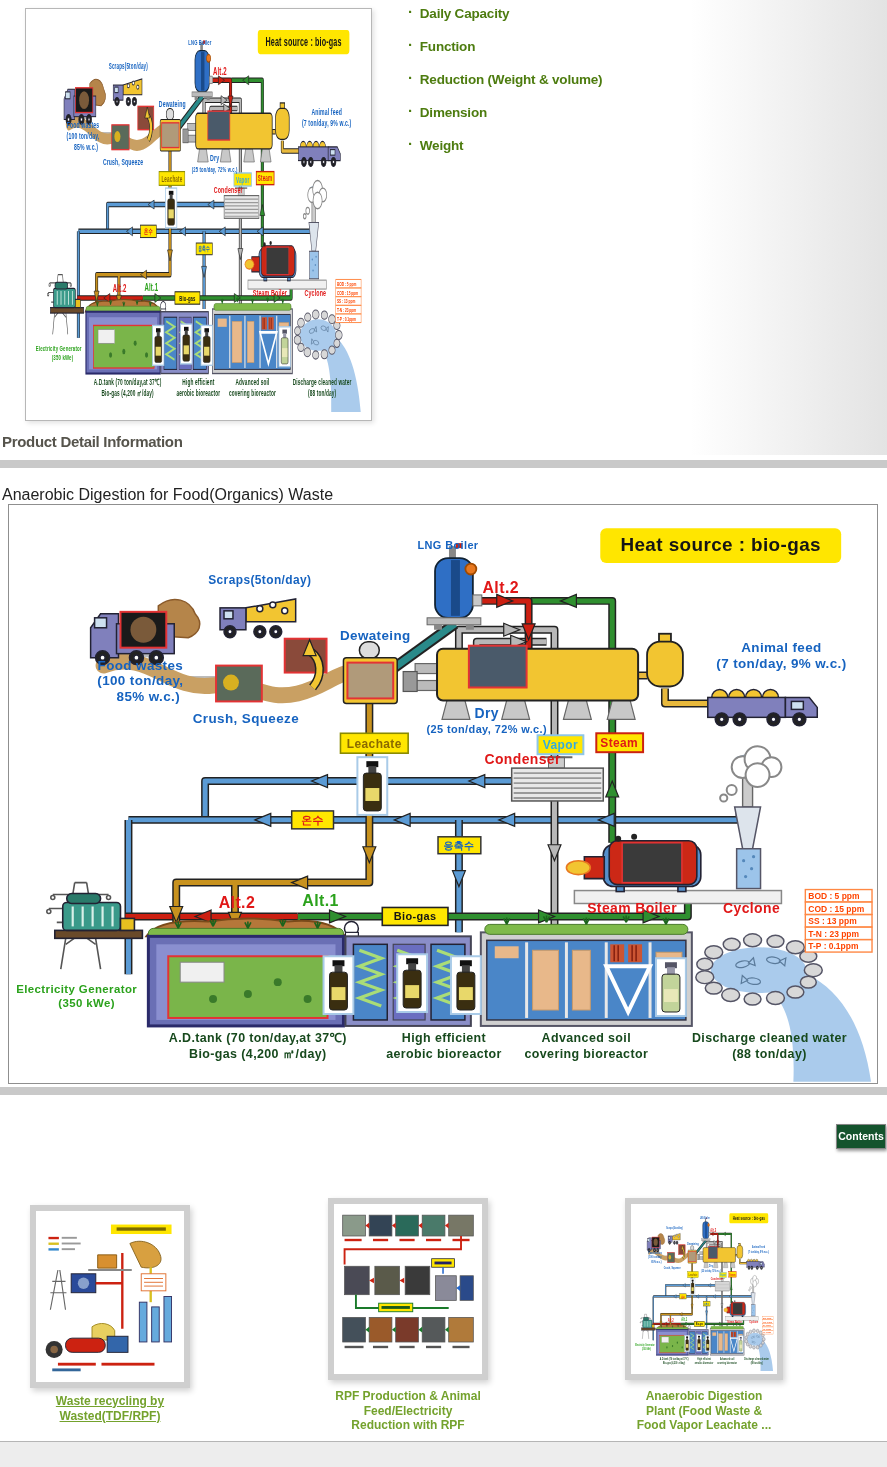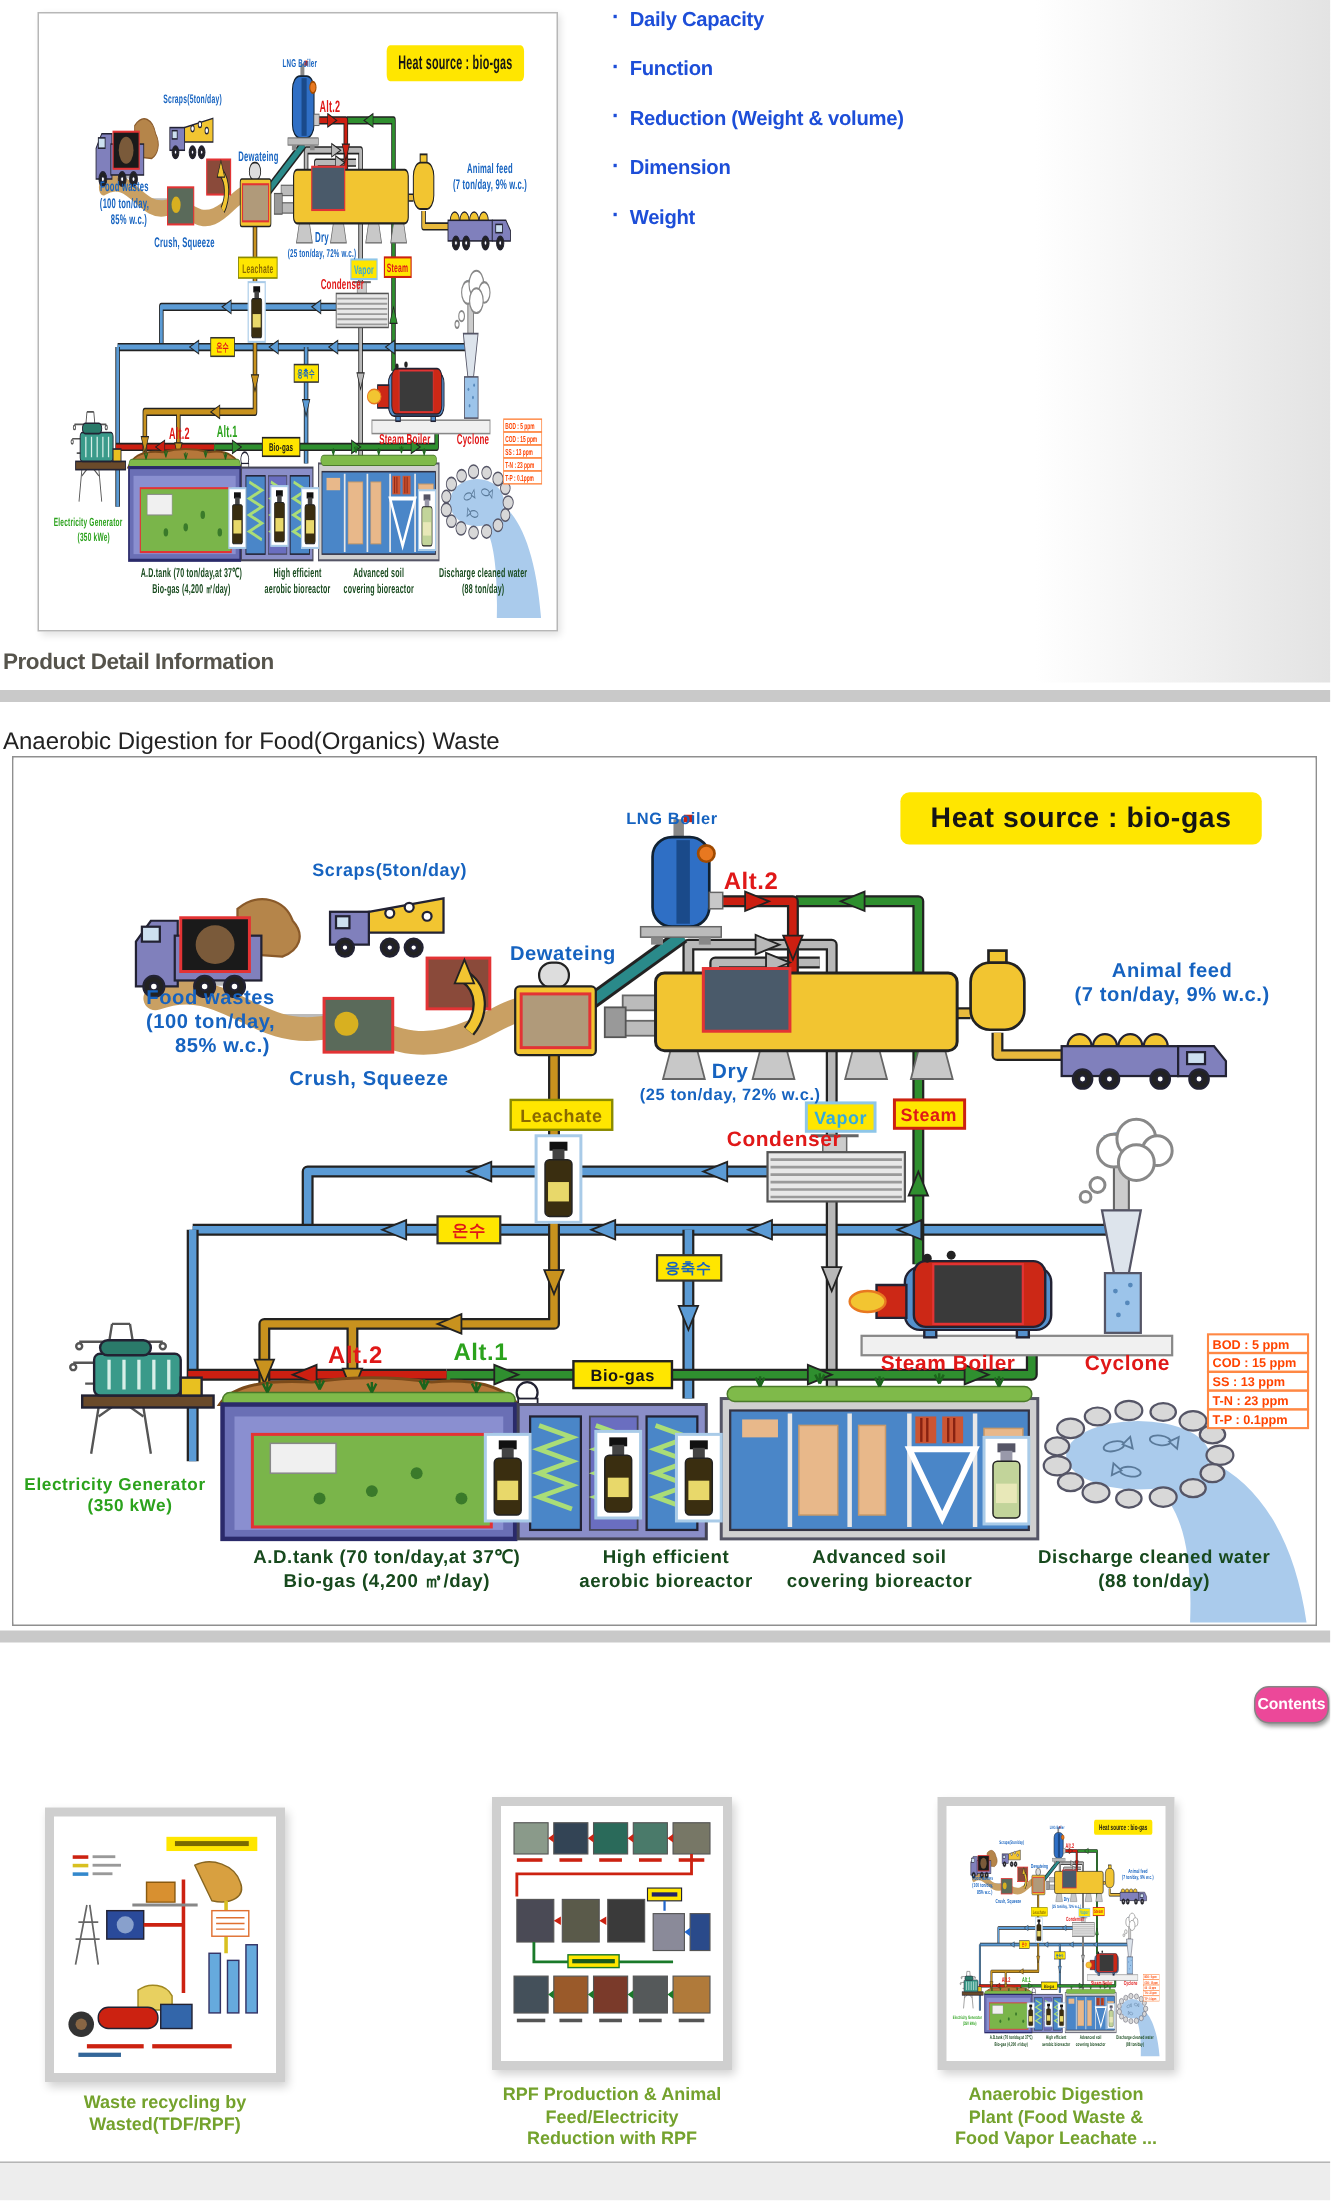--- a/index.html
+++ b/index.html
@@ -4,40 +4,40 @@
 <style>
   html,body{margin:0;padding:0;background:#fff;font-family:"Liberation Sans",sans-serif;}
   .page{position:relative;width:887px;height:1467px;background:#fff;overflow:hidden;}
   .abs{position:absolute;}
 
   
   .top-grad{left:690px;top:0;width:197px;height:455px;background:linear-gradient(to right,#ffffff,#e3e3e3);}
 
   
   .bullets{left:408px;top:4px;list-style:none;margin:0;padding:0;}
-  .bullets li{font-size:13.5px;font-weight:bold;color:#1d4ed8;margin-bottom:16px;letter-spacing:-0.2px;}
+  .bullets li{font-size:13.5px;font-weight:bold;color:#4d7c0f;margin-bottom:16px;letter-spacing:-0.2px;}
   .bullets li .dot{display:inline-block;margin-right:7px;font-size:15px;transform:translateY(-1px);}
 
   
   .big-thumb{left:25px;top:8px;width:345px;height:411px;border:1px solid #b7b7b7;background:#fff;
              box-shadow:2px 2px 5px rgba(0,0,0,.12);}
   .big-thumb svg{position:absolute;left:7px;top:6px;}
 
   
   .section-title{left:2px;top:433px;font-size:15px;font-weight:bold;color:#56544c;letter-spacing:-0.3px;}
   .gray-bar1{left:0;top:460px;width:887px;height:8px;background:#c9c9c9;}
   .detail-caption{left:2px;top:486px;font-size:16px;color:#222;}
 
   
   .diagram-box{left:8px;top:504px;width:870px;height:580px;border:1px solid #8f8f8f;background:#fff;box-sizing:border-box;}
   .gray-bar2{left:0;top:1087px;width:887px;height:8px;background:#c9c9c9;}
 
   
-  .contents-btn{left:836px;top:1124px;width:48px;height:23px;background:#ec4899;border:1px solid #858585;
-                border-radius:10px;color:#fff;font-size:10.5px;font-weight:bold;text-align:center;line-height:22px;
+  .contents-btn{left:836px;top:1124px;width:48px;height:23px;background:#14532d;border:1px solid #858585;
+                border-radius:0;color:#fff;font-size:10.5px;font-weight:bold;text-align:center;line-height:22px;
                 box-shadow:1px 2px 3px rgba(0,0,0,.4);cursor:pointer;}
 
   
   .mini-frame{border:6px solid #cfcfcf;background:#fff;box-shadow:2px 3px 6px rgba(0,0,0,.18);}
   .mini-frame .inner{position:absolute;left:3px;top:3px;background:#fff;}
   .mini-caption{font-size:12px;font-weight:bold;color:#74a22d;text-align:center;line-height:14.5px;}
 
   .footer-strip{left:0;top:1441px;width:887px;height:26px;background:#ededed;border-top:1px solid #b5b5b5;}
 
   
@@ -596,21 +596,21 @@
   </div>
 
   <div class="abs mini-frame" style="left:625px;top:1198px;width:146px;height:170px;">
     <div class="inner" style="width:140px;height:164px;">
       <svg width="140" height="164" viewBox="0 0 872 578" preserveAspectRatio="none">
         <use href="#dg"></use>
       </svg>
     </div>
   </div>
 
-  <div class="abs mini-caption" style="left:20px;top:1394px;width:180px;">
+  <div class="abs mini-caption" style="left:20px;top:1394px;width:180px;text-decoration:underline;">
     <div>Waste recycling by</div>
     <div>Wasted(TDF/RPF)</div>
   </div>
   <div class="abs mini-caption" style="left:318px;top:1389px;width:180px;">
     <div>RPF Production &amp; Animal</div>
     <div>Feed/Electricity</div>
     <div>Reduction with RPF</div>
   </div>
   <div class="abs mini-caption" style="left:614px;top:1389px;width:180px;">
     <div>Anaerobic Digestion</div>

